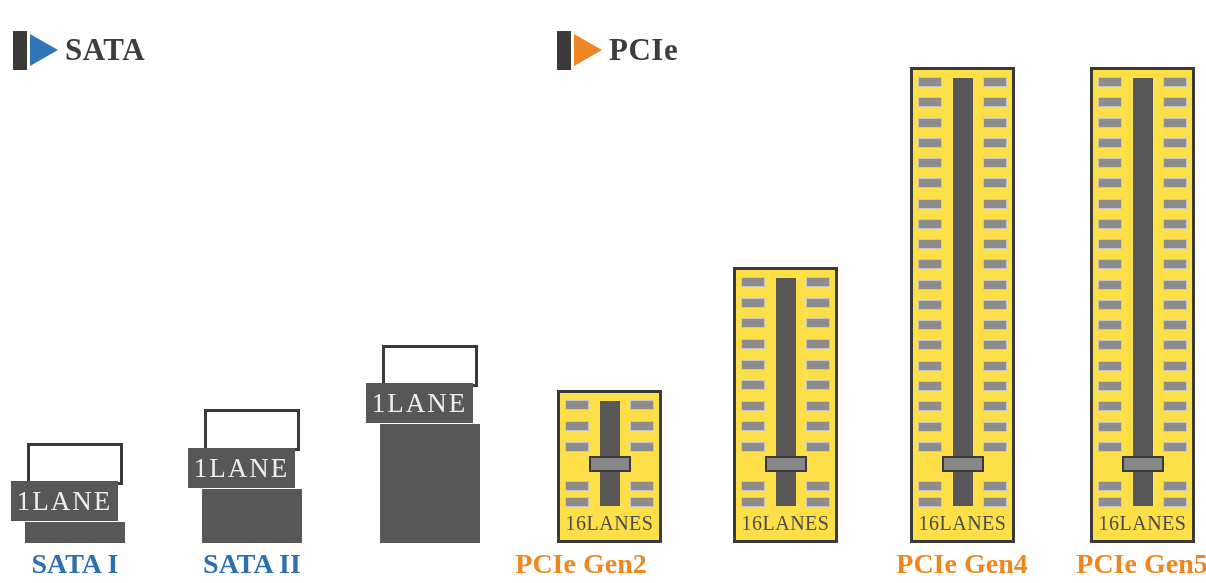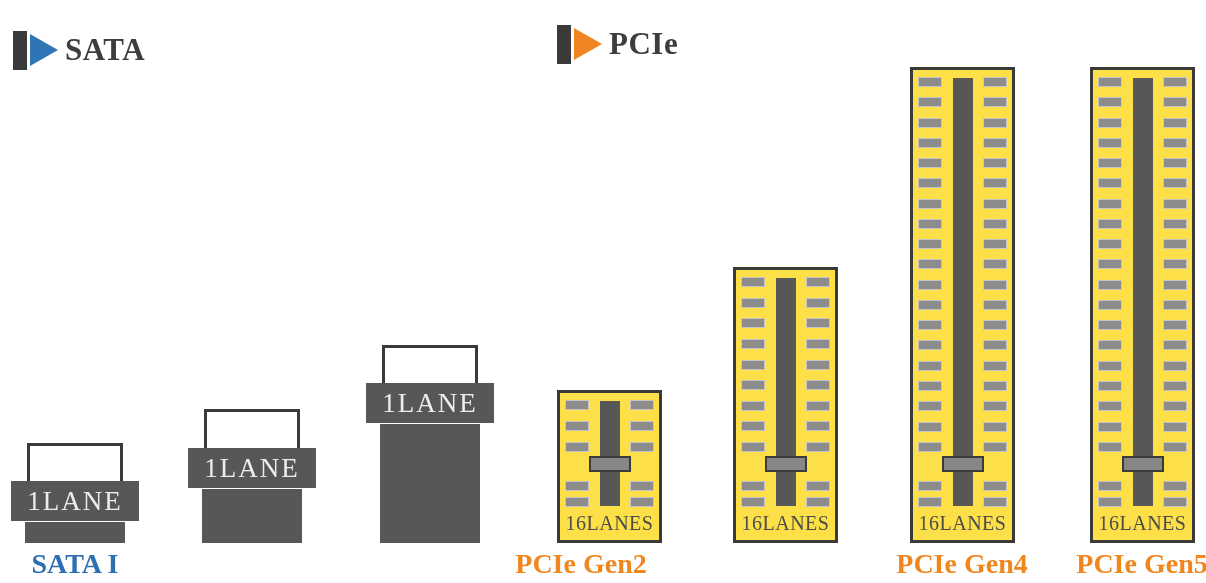--- a/index.html
+++ b/index.html
@@ -11,21 +11,21 @@
   .hdr{position:absolute;display:flex;align-items:center;height:40px;}
   .hbar{width:14px;height:39px;background:var(--border-dark);}
   .htri{width:0;height:0;margin-left:3px;
     border-top:16px solid transparent;border-bottom:16px solid transparent;}
   .htri.blue{border-left:28px solid var(--blue);}
   .htri.orange{border-left:28px solid var(--orange);}
   .htxt{margin-left:7px;font-size:31px;font-weight:bold;color:var(--text-dark);letter-spacing:0.5px;}
   
   .outline{position:absolute;width:96px;height:42px;box-sizing:border-box;
     border:3px solid var(--border-dark);background:#fff;}
-  .lanebar{position:absolute;width:128px;height:40px;background:var(--dark);
+  .lanebar{position:absolute;width:107px;height:40px;background:var(--dark);
     display:flex;align-items:center;justify-content:center;}
   .lanebar span{color:var(--lane-text);font-size:27px;font-weight:300;letter-spacing:2px;}
   .solid{position:absolute;width:100px;background:var(--dark);}
   
   .pbox{position:absolute;width:105px;box-sizing:border-box;background:#fde047;
     border:3px solid var(--border-dark);}
   .track{position:absolute;left:50%;margin-left:-10px;top:8px;width:20px;background:var(--dark);}
   .dcol{position:absolute;width:22px;display:flex;flex-direction:column;justify-content:space-between;}
   .dcol.l{left:6px;}
   .dcol.r{right:6px;}
@@ -44,38 +44,39 @@
 <body>
 
 <div class="canvas">
 
   <div class="hdr" style="left:13px;top:30px;">
     <div class="hbar"></div>
     <div class="htri blue"></div>
     <div class="htxt">SATA</div>
   </div>
 
-  <div class="hdr" style="left:557px;top:24px;">
+  <div class="hdr" style="left:557px;top:30px;">
     <div class="hbar"></div>
     <div class="htri orange"></div>
     <div class="htxt">PCIe</div>
   </div>
 
   <div class="outline" style="left:27px;top:443px;"></div>
   <div class="lanebar" style="left:11px;top:481px;">
     <span>1LANE</span>
   </div>
   <div class="solid" style="left:25px;top:522px;height:21px;"></div>
   <div class="collabel blue" style="left:-15px;">SATA I</div>
 
   <div class="outline" style="left:204px;top:409px;"></div>
   <div class="lanebar" style="left:188px;top:448px;">
     <span>1LANE</span>
   </div>
   <div class="solid" style="left:202px;top:489px;height:54px;"></div>
+  <div class="collabel blue" style="left:162px;">SATA II</div>
 
   <div class="outline" style="left:382px;top:345px;"></div>
   <div class="lanebar" style="left:366px;top:383px;">
     <span>1LANE</span>
   </div>
   <div class="solid" style="left:380px;top:424px;height:119px;"></div>
 
   <div class="pbox" style="left:557px;top:390px;height:153px;">
     <div class="track" style="height:105px;"></div>
     <div class="dcol l" style="top:8px;height:50px;">

